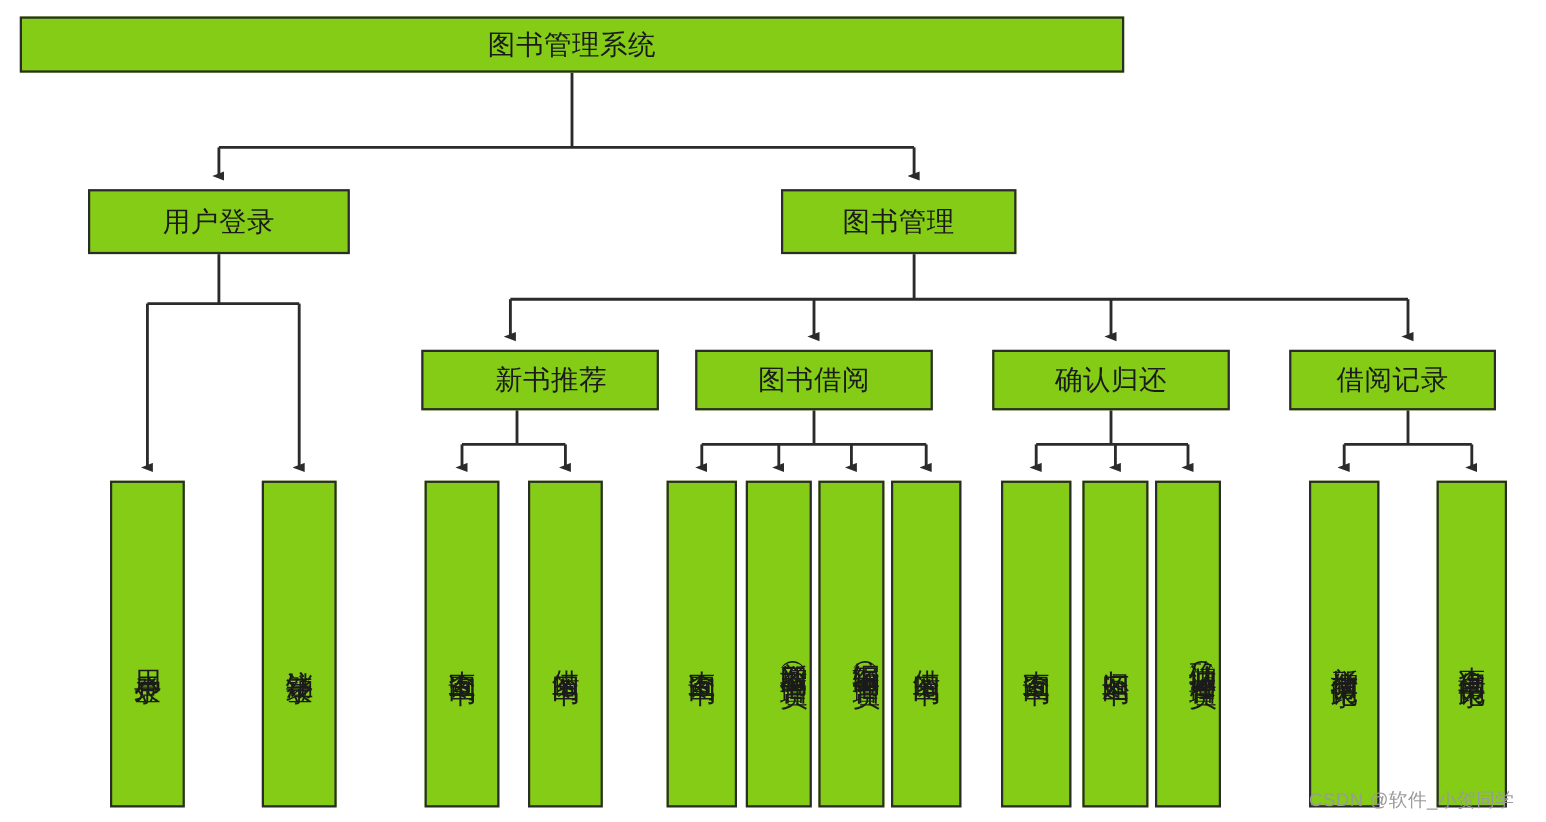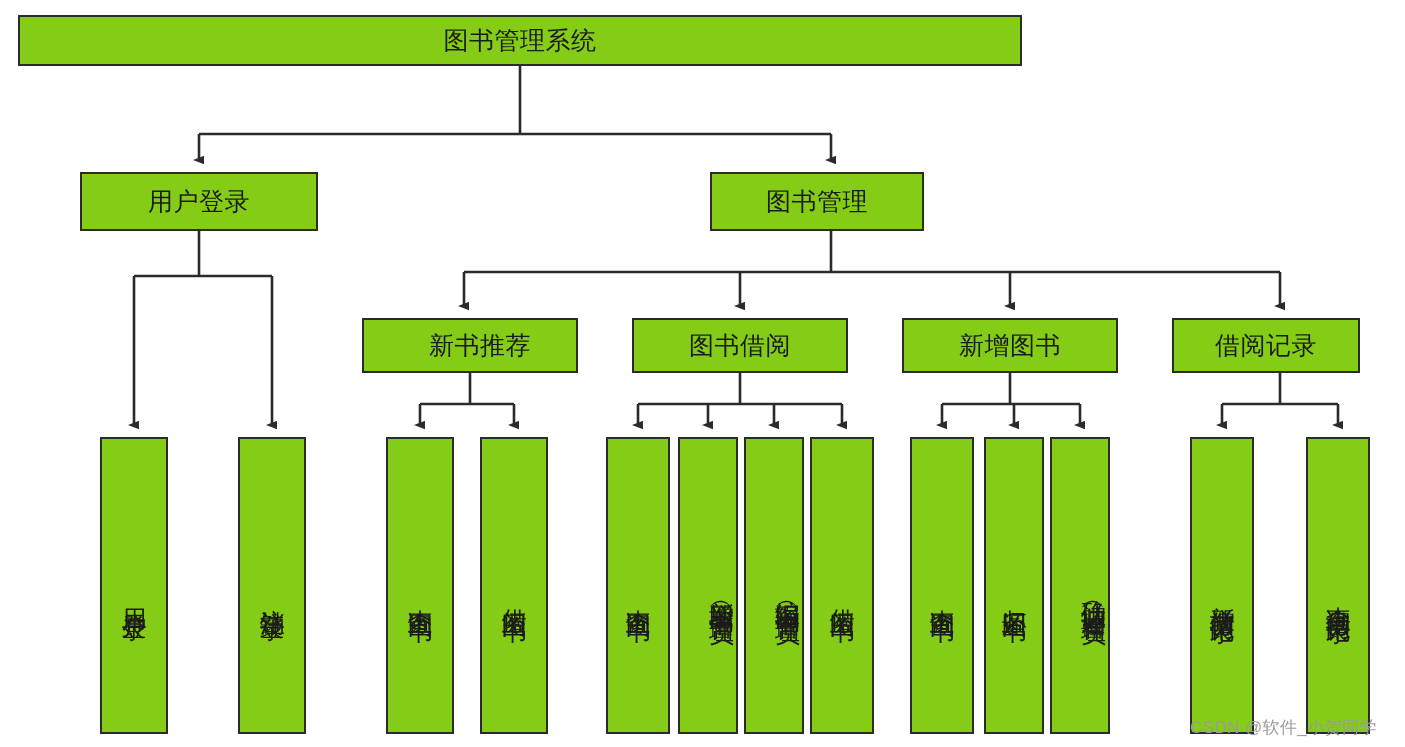--- a/index.html
+++ b/index.html
@@ -120,28 +120,28 @@
     <span>图书管理系统</span>
   </div>
 
   <div class="node node-h" style="left:80px; top:172px; width:238px; height:59px;">
     <span>用户登录</span>
   </div>
   <div class="node node-h" style="left:710px; top:172px; width:214px; height:59px;">
     <span>图书管理</span>
   </div>
 
-  <div class="node node-h" style="left:362px; top:318px; width:216px; height:55px;padding-left:20px;">
+  <div class="node node-h" style="left:383px; top:318px; width:216px; height:55px;padding-left:20px;">
     <span>新书推荐</span>
   </div>
   <div class="node node-h" style="left:632px; top:318px; width:216px; height:55px;">
     <span>图书借阅</span>
   </div>
   <div class="node node-h" style="left:902px; top:318px; width:216px; height:55px;">
-    <span>新增图书</span>
+    <span>确认归还</span>
   </div>
   <div class="node node-h" style="left:1172px; top:318px; width:188px; height:55px;">
     <span>借阅记录</span>
   </div>
 
   <div class="node node-v center-start" style="left:100px; top:437px; width:68px; height:297px;">
     <span>用户登录</span>
   </div>
   <div class="node node-v center-start" style="left:238px; top:437px; width:68px; height:297px;">
     <span>注销登录</span>

